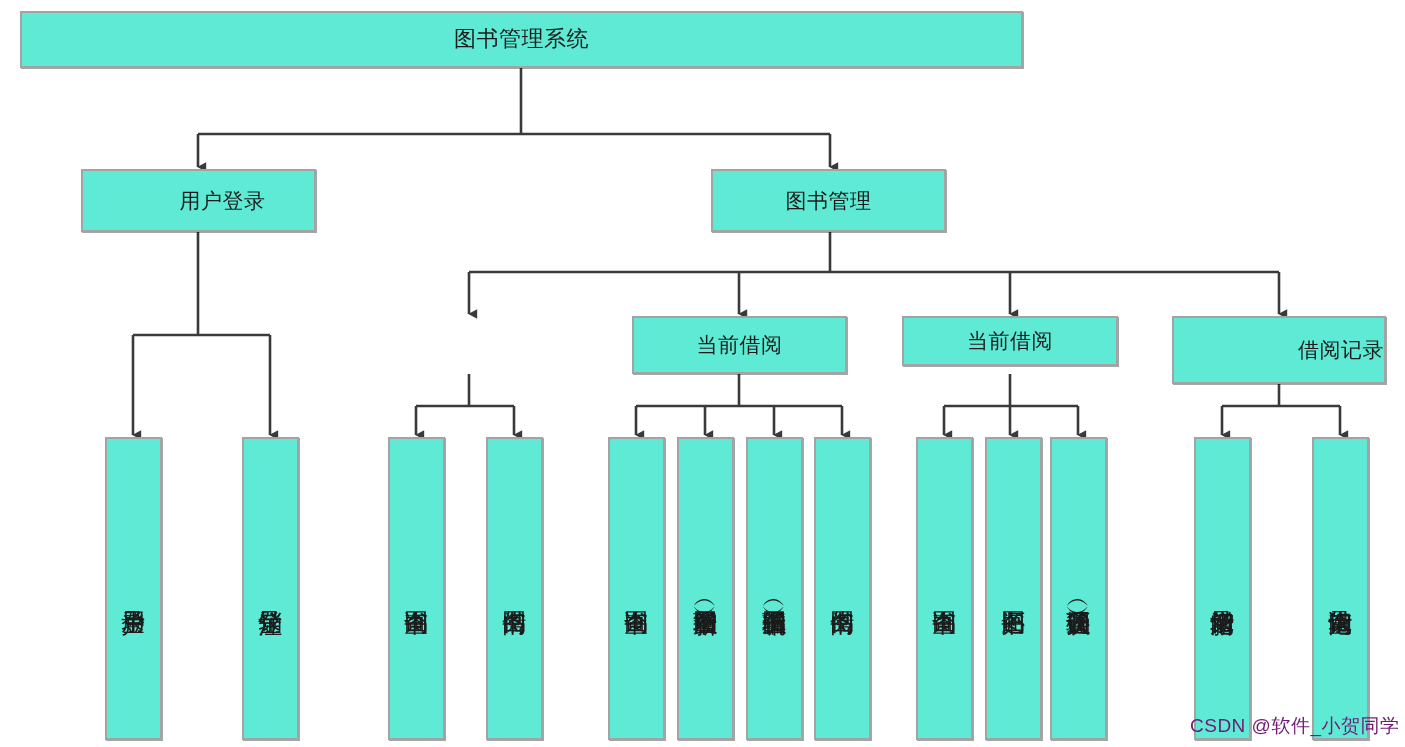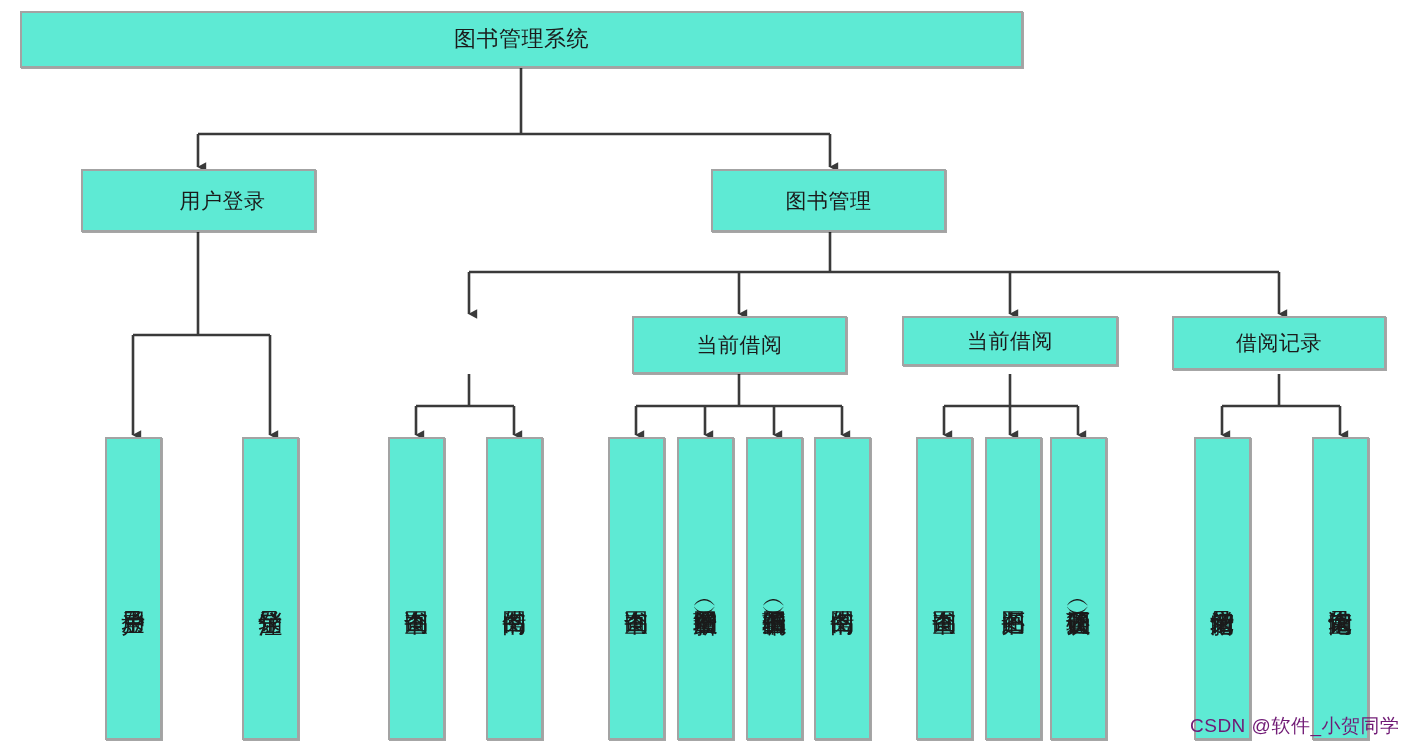--- a/index.html
+++ b/index.html
@@ -141,21 +141,21 @@
 
 
   <div class="node horiz" style="left:632px; top:316px; width:215px; height:58px;">
     <span class="lbl">当前借阅</span>
   </div>
 
   <div class="node horiz" style="left:902px; top:316px; width:216px; height:50px;">
     <span class="lbl">当前借阅</span>
   </div>
 
-  <div class="node horiz" style="left:1172px; top:316px; width:214px; height:54px;">
+  <div class="node horiz" style="left:1172px; top:316px; width:214px; height:68px;justify-content:flex-end;">
     <span class="lbl">借阅记录</span>
   </div>
 
   <div class="node vert" style="left:105px; top:437px; width:57px; height:303px;">
     <span class="lbl">用户登录</span>
   </div>
 
   <div class="node vert" style="left:242px; top:437px; width:57px; height:303px;">
     <span class="lbl">注销登录</span>
   </div>

